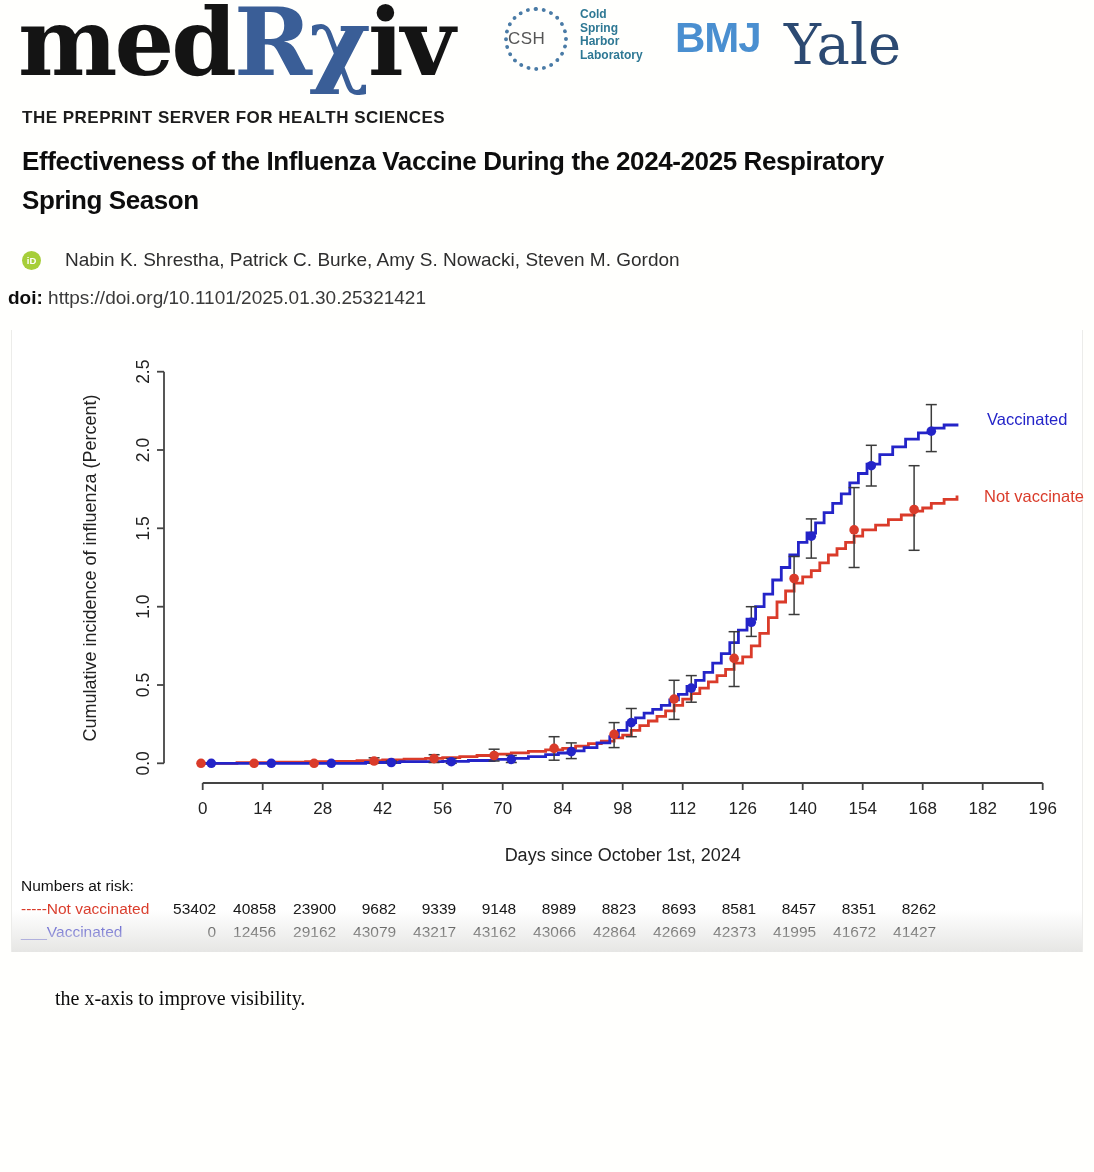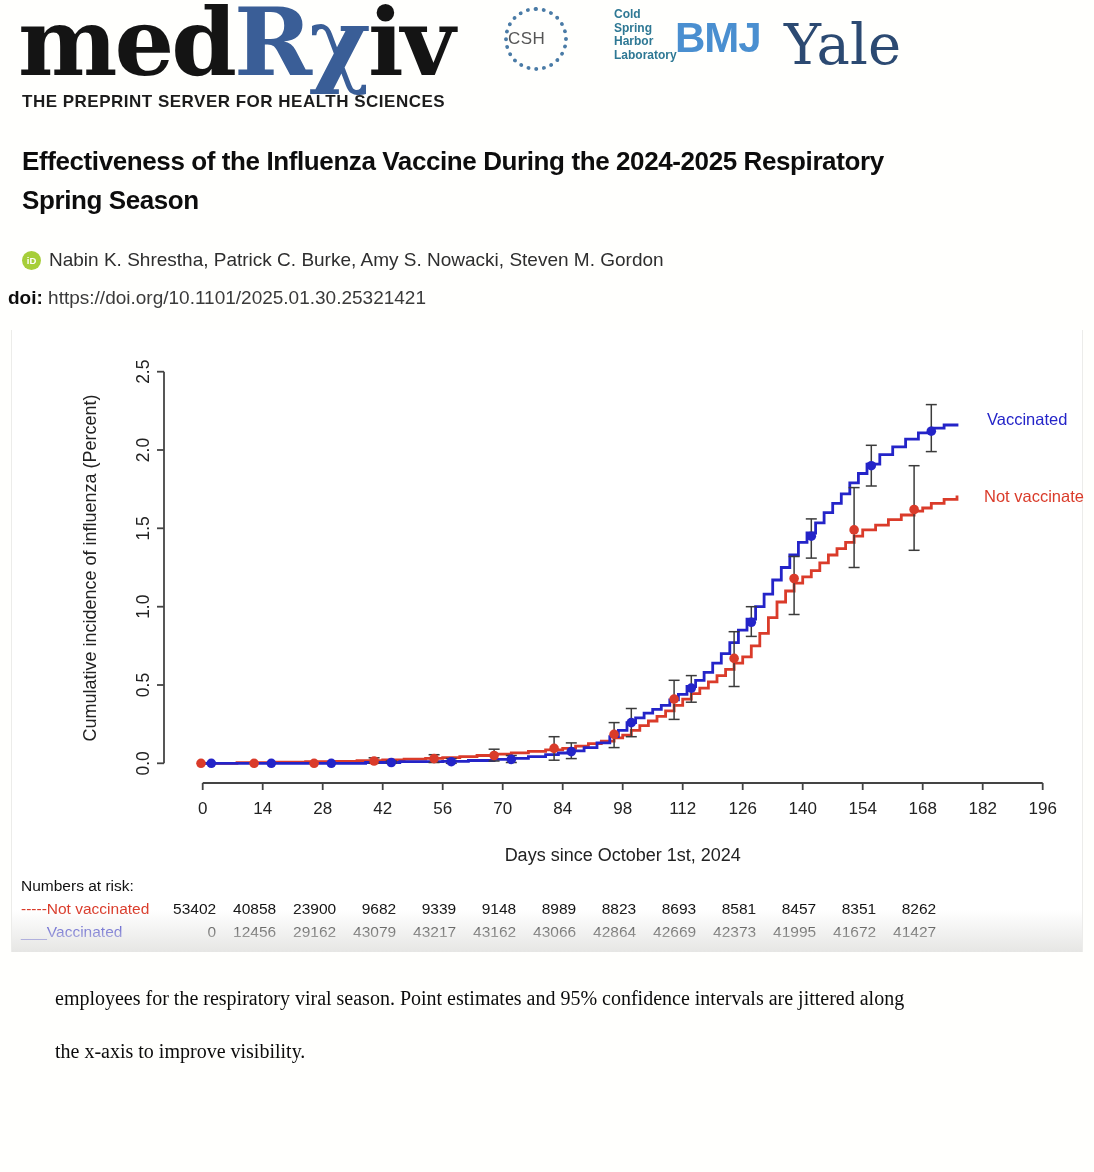--- a/index.html
+++ b/index.html
@@ -10,48 +10,48 @@
   }
   
   .logo {
     position:absolute; left:18px; top:-6px; height:96px;
     font-family:"DejaVu Serif", serif; font-weight:700;
     font-size:94px; line-height:96px; letter-spacing:-3px; color:#141414;
     white-space:nowrap;
   }
   .logo .rx { color:#3a5e97; }
   .tagline {
-    position:absolute; left:22px; top:92px;
+    position:absolute; left:22px; top:108px;
     font-size:17px; font-weight:700; letter-spacing:0.5px; color:#1c1c1c;
   }
   .csh-badge {
     position:absolute; left:504px; top:7px; width:64px; height:64px;
     border:4px dotted #4a7ba6; border-radius:50%;
     display:flex; align-items:center; 
   }
   .csh-badge span { font-size:17px; color:#555; letter-spacing:0.5px; }
   .csh-name {
     position:absolute; left:580px; top:8px;
-    font-size:12px; font-weight:700; line-height:13.5px; color:#2e7894;margin-left:34px;
+    font-size:12px; font-weight:700; line-height:13.5px; color:#2e7894;
   }
   .bmj-logo {
     position:absolute; left:675px; top:14px;
     font-size:42px; font-weight:800; letter-spacing:-1px; color:#4a8fd0;
   }
   .yale-logo {
     position:absolute; left:784px; top:12px;
     font-family:"DejaVu Serif", serif; font-size:56px; color:#2c4a72;
   }
   
   .title {
     position:absolute; left:22px; top:142px; max-width:1010px;
     font-size:26px; font-weight:700; letter-spacing:-0.4px; line-height:39px; color:#0d0d0d;
   }
   .authors-row {
-    position:absolute; left:22px; top:249px; display:flex; align-items:center; gap:8px;
+    position:absolute; left:22px; top:249px; display:flex; align-items:center; gap:24px;
   }
   .orcid {
     width:19px; height:19px; border-radius:50%; background:#a6ce39;
     color:#fff; font-size:9.5px; font-weight:700;
     display:flex; align-items:center; justify-content:center; flex:0 0 auto;
   }
   .authors { font-size:19px; color:#2e2e2e; }
   .doi-row { position:absolute; left:8px; top:287px; font-size:19px; color:#3a3a3a; }
   .doi-row b { color:#0d0d0d; }
   
@@ -269,15 +269,14 @@
       <text x="684.2" y="607" fill="#111" font-size="15.5" text-anchor="end">42669</text>
       <text x="744.2" y="607" fill="#111" font-size="15.5" text-anchor="end">42373</text>
       <text x="804.2" y="607" fill="#111" font-size="15.5" text-anchor="end">41995</text>
       <text x="864.2" y="607" fill="#111" font-size="15.5" text-anchor="end">41672</text>
       <text x="924.2" y="607" fill="#111" font-size="15.5" text-anchor="end">41427</text>
     </svg>
   <div class="shadow"></div>
 </div>
 
 <div class="caption">
-  <p>employees for the respiratory viral season. Point estimates and 95% confidence intervals are jittered along</p>
   <p>the x-axis to improve visibility.</p>
 </div>
 
 </body></html>

